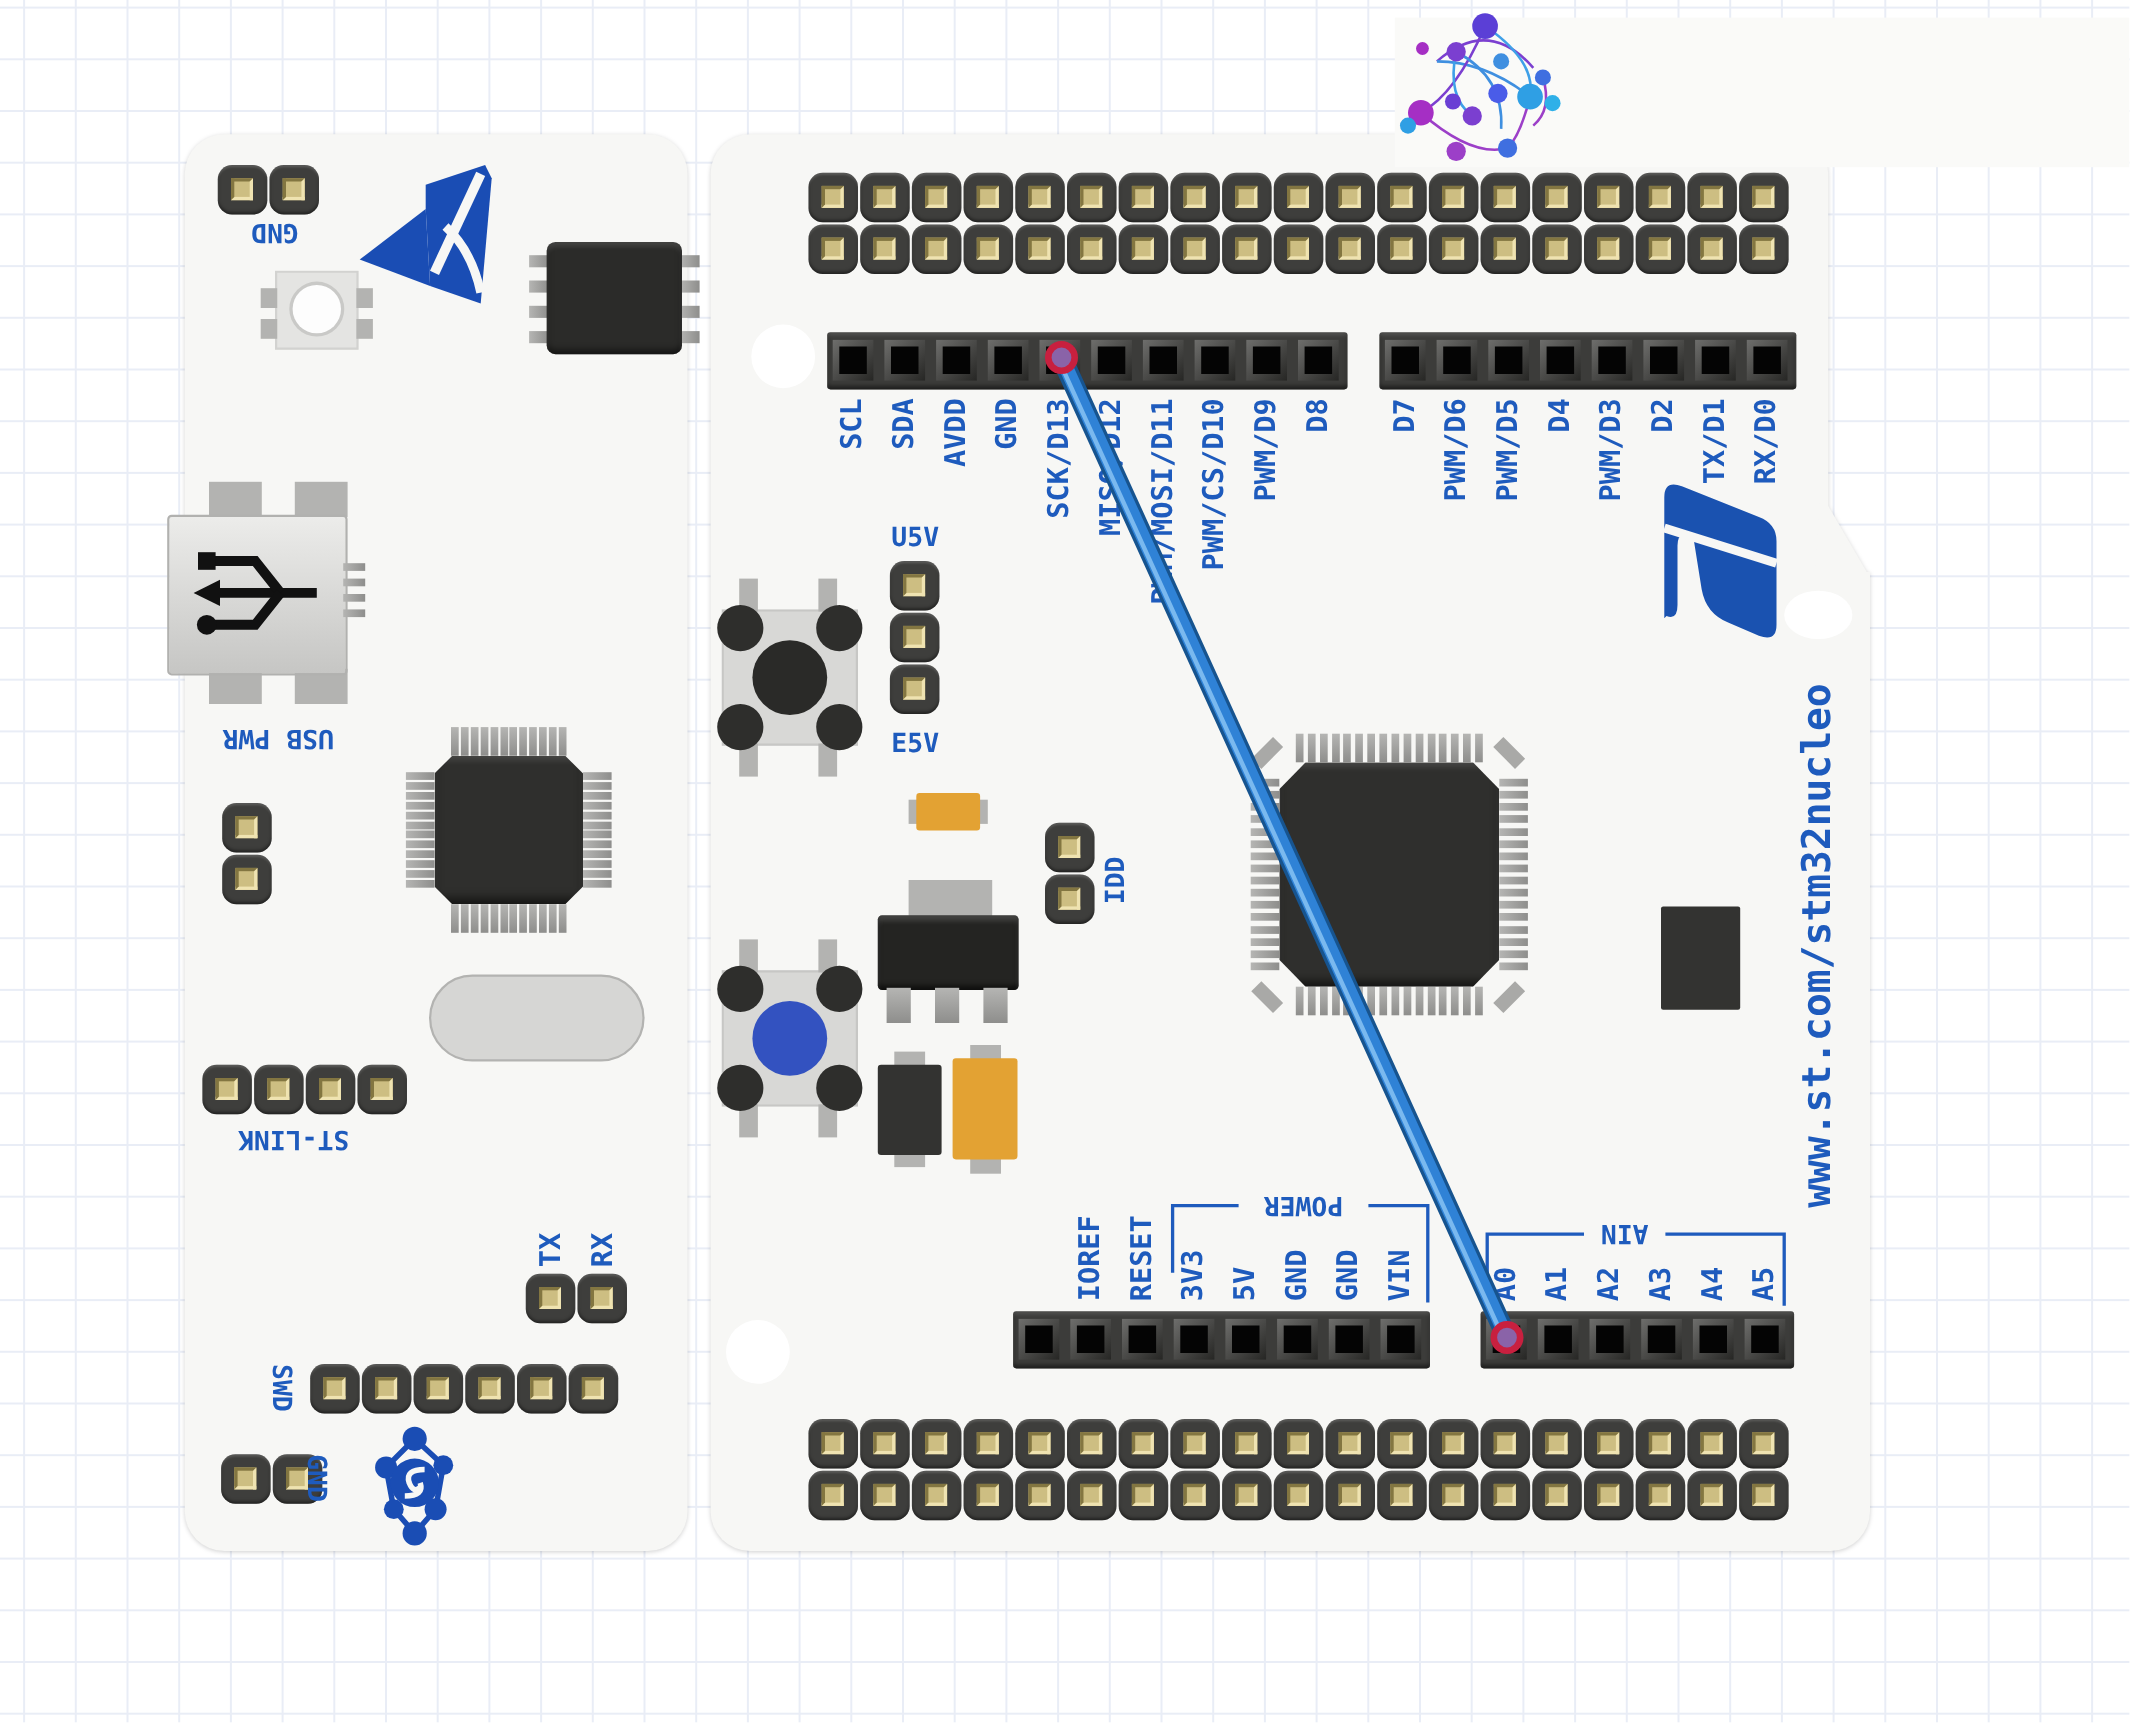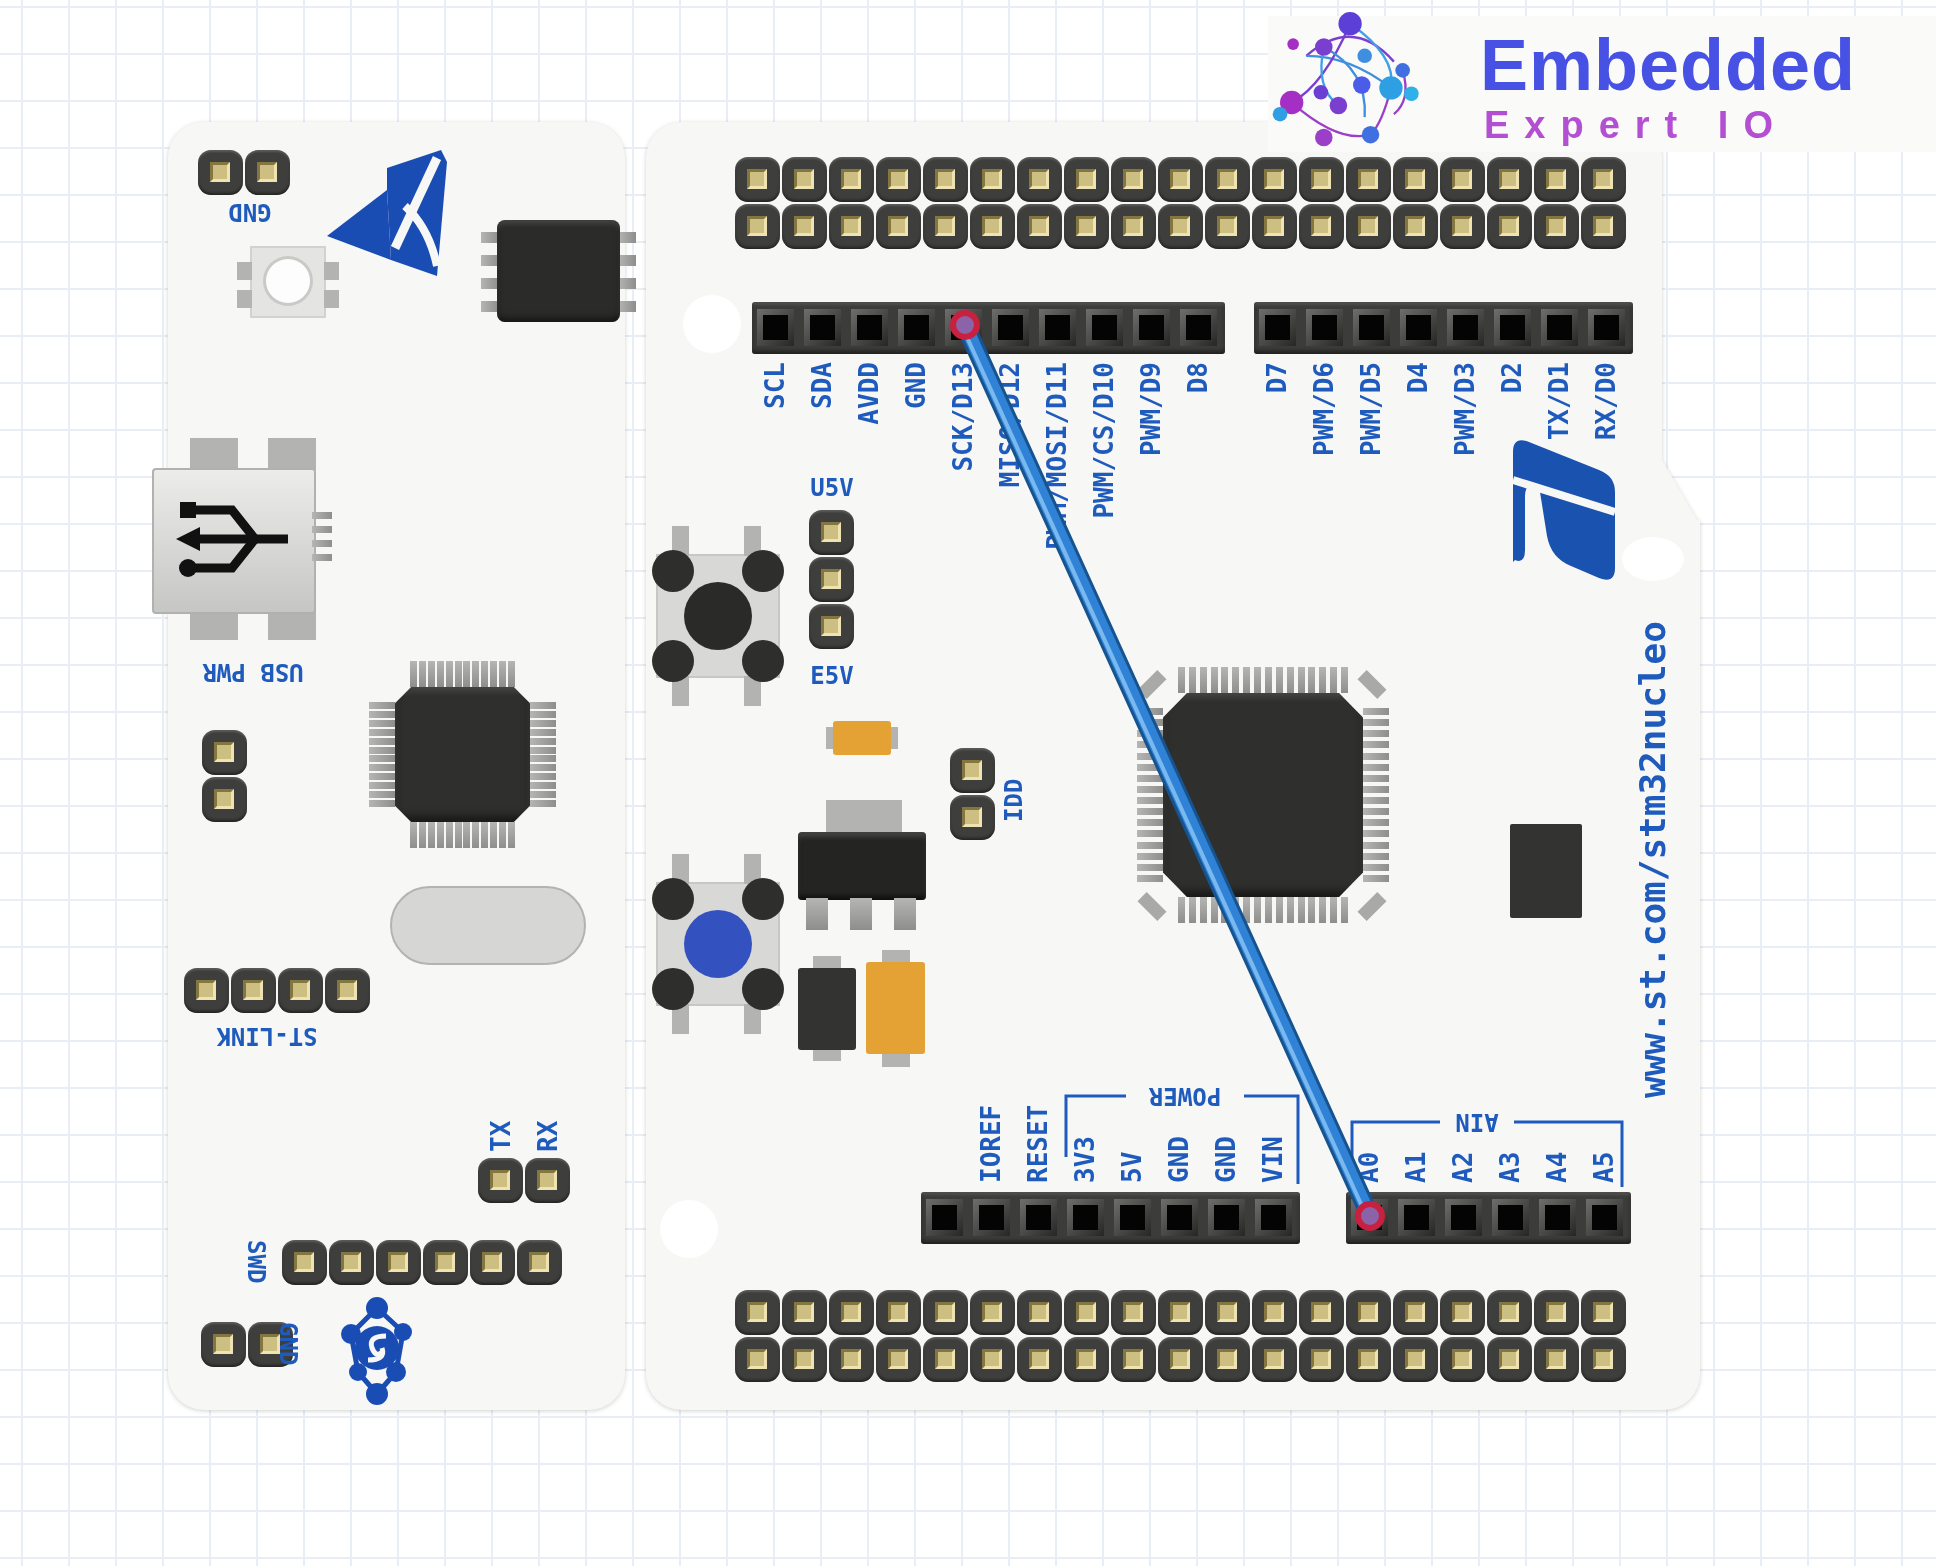--- a/index.html
+++ b/index.html
@@ -526,22 +526,20 @@
     <circle cx="56" cy="50" r="6" fill="#4a5ce8"></circle>
     <circle cx="76" cy="52" r="8" fill="#2f9fe4"></circle>
     <circle cx="84" cy="40" r="5" fill="#3f6fe0"></circle>
     <circle cx="90" cy="56" r="5" fill="#2fb0e8"></circle>
     <circle cx="78,70" cy="70" r="5" fill="#2f9fe4"></circle>
     <circle cx="62" cy="84" r="6" fill="#3f6fe0"></circle>
     <circle cx="30" cy="86" r="6" fill="#9c3fc8"></circle>
     <circle cx="40" cy="64" r="6" fill="#7b3fd0"></circle>
     <circle cx="58" cy="30" r="5" fill="#3f8fe0"></circle>
   </svg>
-  <div id="logo-title">Embedded</div>
-  <div id="logo-subtitle">Expert IO</div>
 
   <svg style="left:0;top:0;width:1936px;height:1566px;">
     <line x1="965" y1="325" x2="1370" y2="1216" stroke="#17548f" stroke-width="19" stroke-linecap="round"></line>
     <line x1="965" y1="325" x2="1370" y2="1216" stroke="#2f82d6" stroke-width="13" stroke-linecap="round"></line>
     <line x1="961" y1="324" x2="1366" y2="1215" stroke="#7ab9ef" stroke-width="4" stroke-linecap="round"></line>
     <circle cx="965" cy="325" r="12" fill="#8a63a8" stroke="#c8203f" stroke-width="6"></circle>
     <circle cx="1370" cy="1216" r="12" fill="#8a63a8" stroke="#c8203f" stroke-width="6"></circle>
   </svg>
 
 </div>

